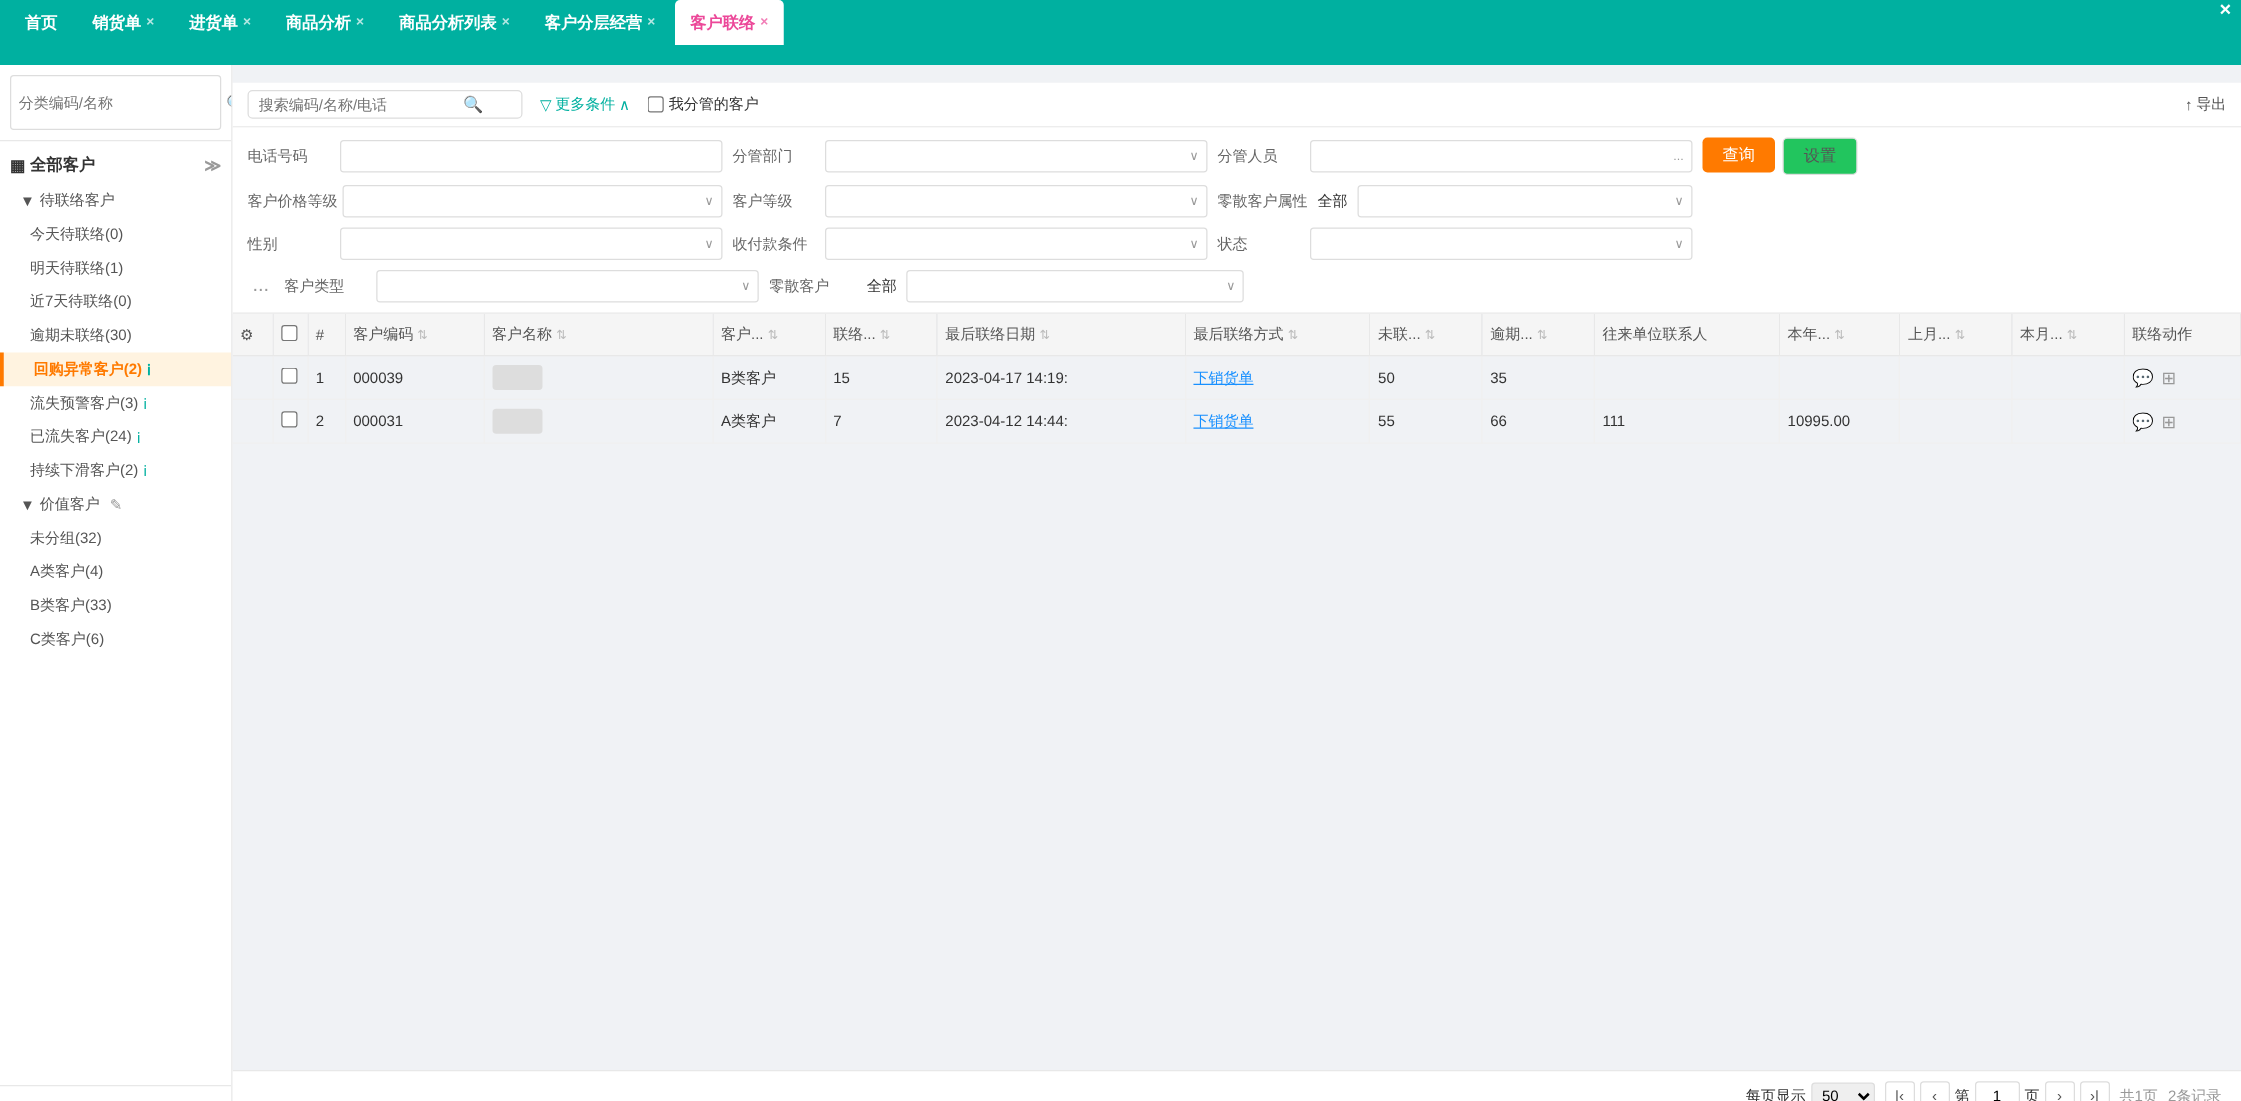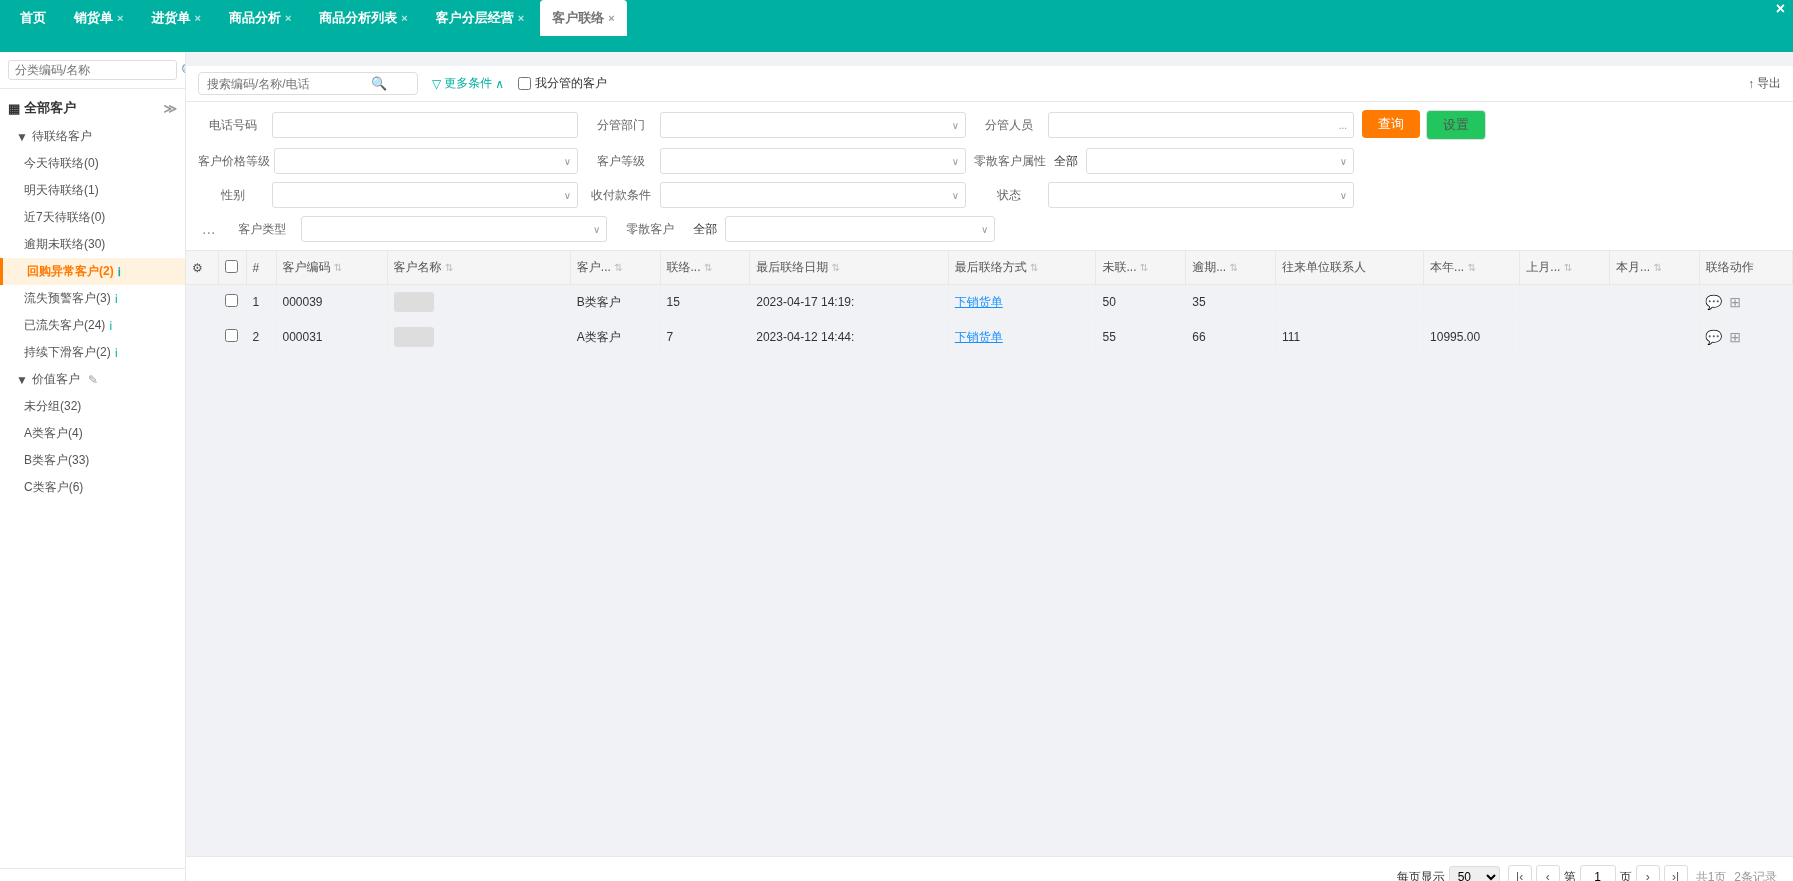--- a/index.html
+++ b/index.html
@@ -7,37 +7,37 @@
 
     
     .top-nav {
       display: flex; align-items: flex-start; background: #00b0a0; height: 52px;
       padding: 0 8px; gap: 4px; font-weight: bold;
     }
     .nav-tab {
       color: #fff; padding: 0 12px; height: 36px; display: flex; align-items: center;
       gap: 4px; cursor: pointer; font-size: 13px; white-space: nowrap;
     }
-    .nav-tab.active { background: #fff; color: #737373; border-radius: 4px 4px 0 0; }
+    .nav-tab.active { background: #fff; color: #ec4899; border-radius: 4px 4px 0 0; }
     .nav-tab .close-x { font-size: 11px; opacity: 0.7; }
     .nav-close-all { margin-left: auto; color: #fff; cursor: pointer; font-size: 16px; }
 
     
     .main-layout { display: flex; height: calc(100vh - 36px); }
 
     
     .sidebar {
       width: 186px; background: #fff; border-right: 1px solid #e8e8e8;
       display: flex; flex-direction: column; overflow: hidden; flex-shrink: 0;
     }
     .sidebar-search {
       display: flex; align-items: center; padding: 8px; border-bottom: 1px solid #e8e8e8; gap: 4px;
     }
     .sidebar-search input {
-      flex: 1; border: 1px solid #ddd; border-radius: 3px; padding: 2px 6px; font-size: 12px; outline: none;
+      flex: 1; border: 1px solid #ddd; border-radius: 3px; padding: 14px 6px; font-size: 12px; outline: none;
     }
     .sidebar-body { flex: 1; overflow-y: auto; padding: 4px 0; }
     .sidebar-section-title {
       display: flex; align-items: center; padding: 6px 8px; font-weight: bold; font-size: 13px;
       color: #333; cursor: pointer; gap: 4px;
     }
     .sidebar-section-title .collapse-btn { cursor: pointer; color: #999; }
     .sidebar-group-label {
       display: flex; align-items: center; padding: 5px 8px 5px 16px;
       color: #555; font-size: 12px; cursor: pointer; gap: 4px;
@@ -69,21 +69,21 @@
 
     
     .advanced-filters {
       background: #fff; padding: 8px 12px; border-bottom: 1px solid #e8e8e8;
     }
     .filter-row { display: flex; align-items: center; gap: 8px; margin-bottom: 8px; flex-wrap: wrap; }
     .filter-row:last-child { margin-bottom: 0; }
     .filter-field {
       display: flex; align-items: center; gap: 4px; flex: 1; min-width: 200px; max-width: 380px;
     }
-    .filter-field label { font-size: 12px; color: #666; white-space: nowrap; min-width: 70px; text-align: center; }
+    .filter-field label { font-size: 12px; color: #666; white-space: nowrap; min-width: 70px; text-align: left; }
     .filter-field .field-input {
       flex: 1; border: 1px solid #ddd; border-radius: 3px; padding: 3px 6px; font-size: 12px;
       outline: none; background: #fff; min-height: 26px;
     }
     .filter-field .field-select {
       flex: 1; border: 1px solid #ddd; border-radius: 3px; padding: 3px 6px; font-size: 12px;
       outline: none; background: #fff; min-height: 26px; display: flex; align-items: center;
       justify-content: space-between; cursor: pointer;
     }
     .filter-field .field-select .arrow { color: #999; font-size: 10px; }

